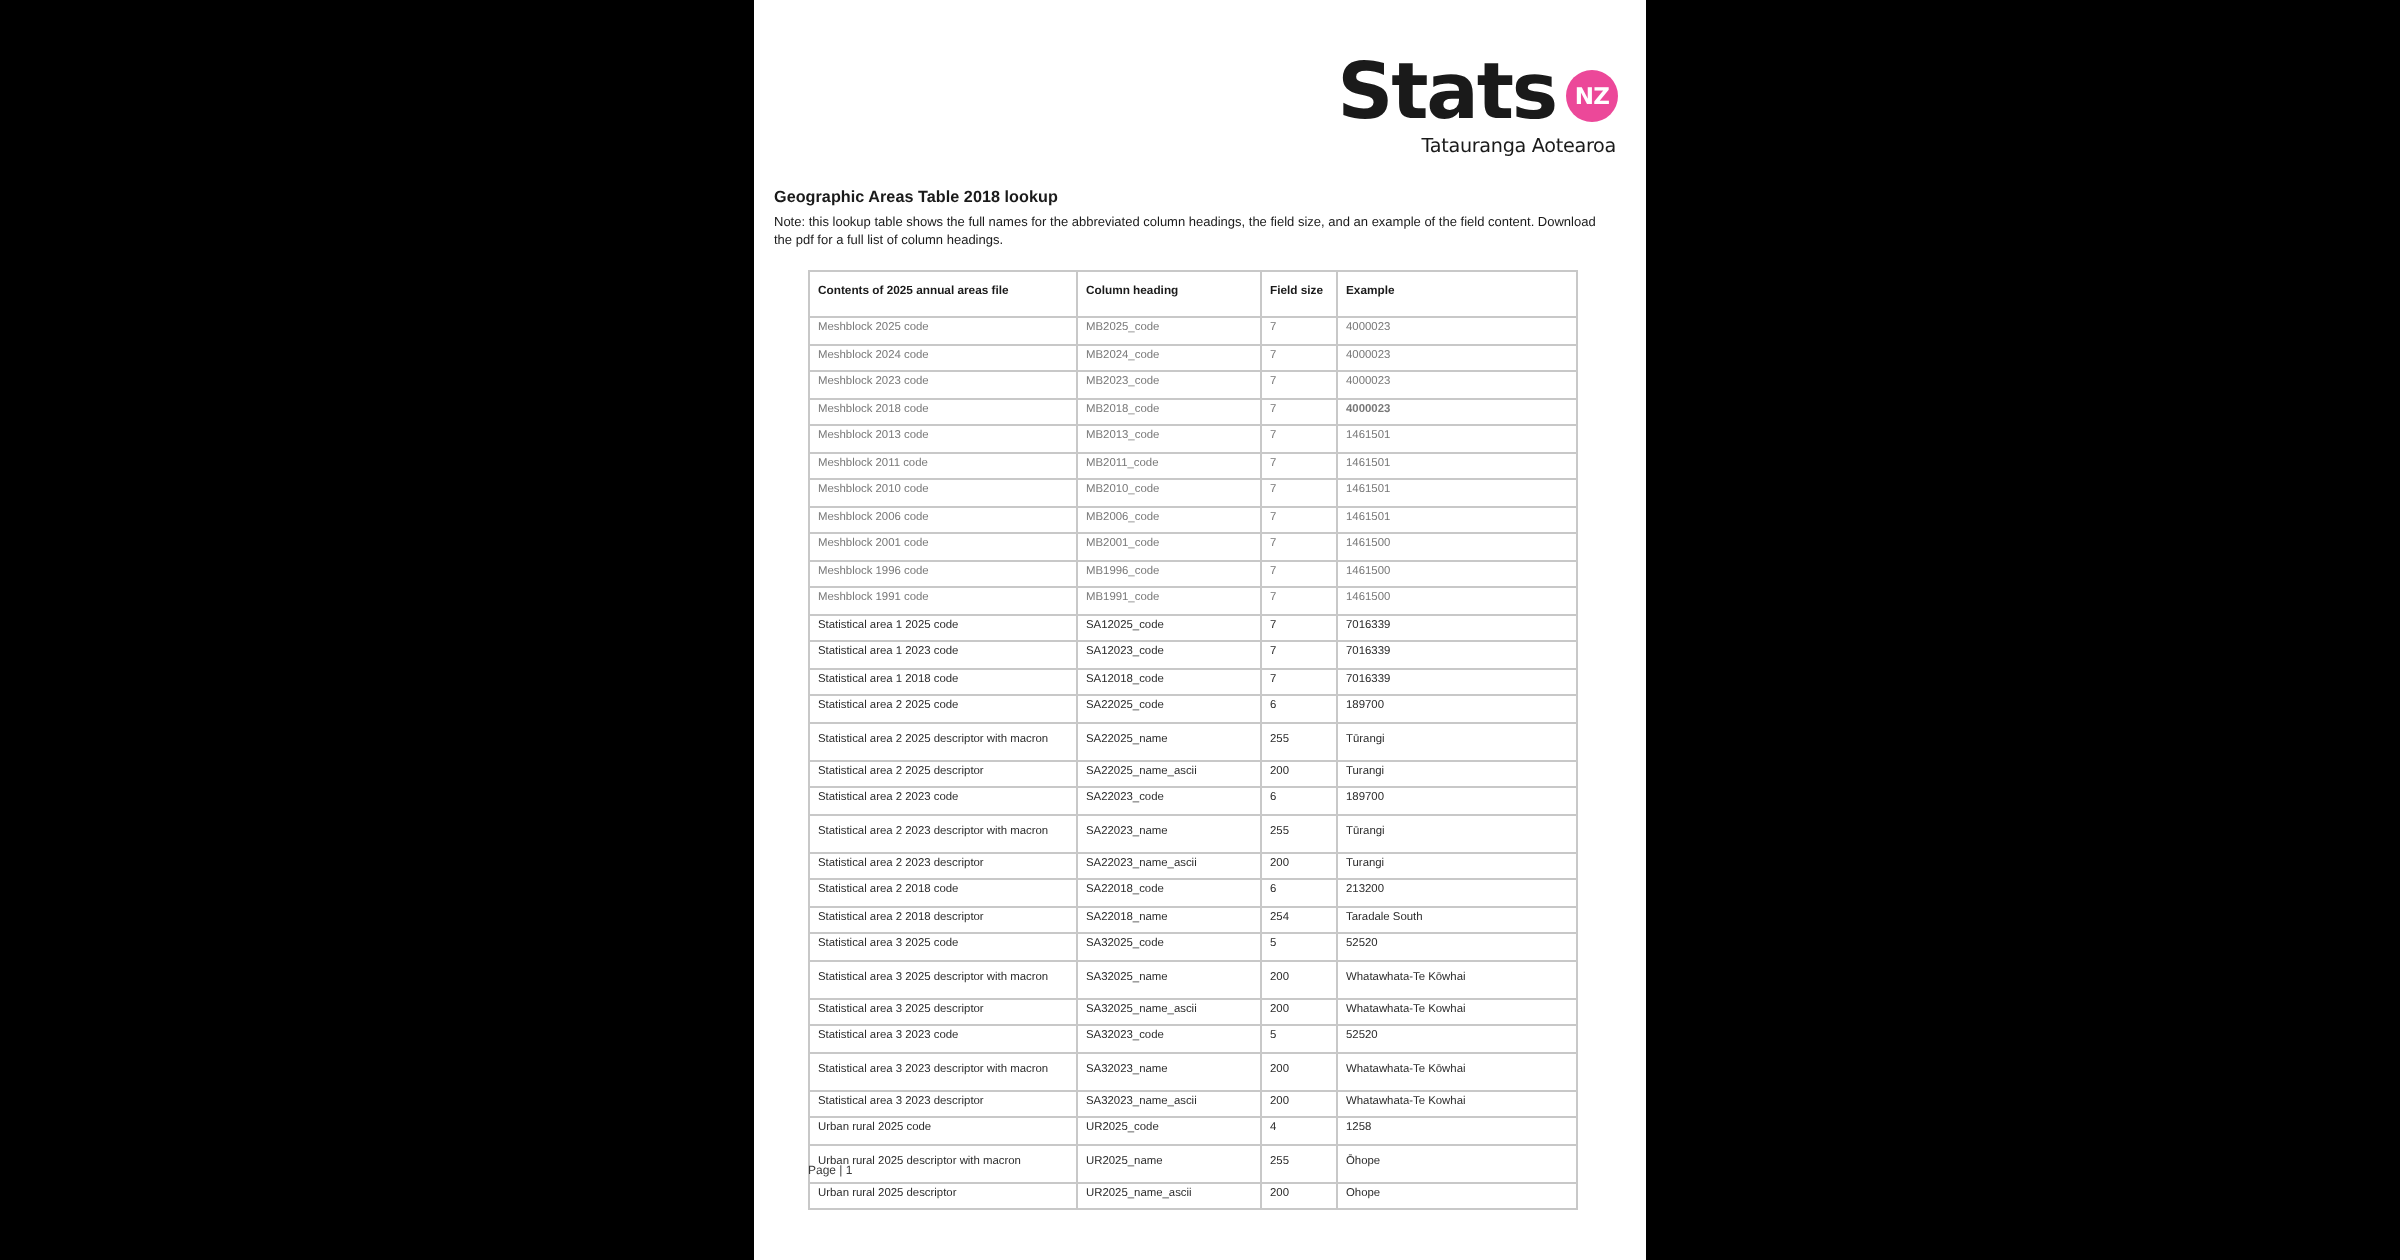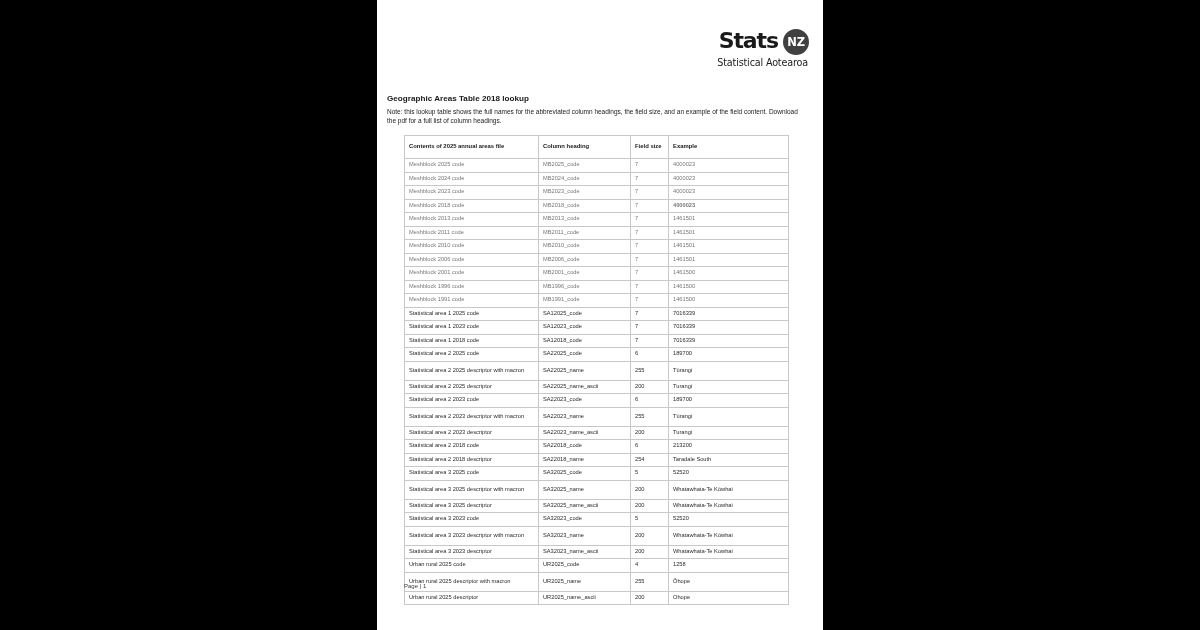--- a/index.html
+++ b/index.html
@@ -39,30 +39,30 @@
   }
   .logo-row {
     display: flex;
     align-items: center;
     justify-content: flex-end;
     gap: 5px;
   }
   .logo-word {
     font-family: "DejaVu Sans", sans-serif;
     font-weight: 700;
-    font-size: 22px;
+    font-size: 39px;
     letter-spacing: -1.1px;
     color: #1a1a1a;
     line-height: 1;
   }
   .logo-badge {
     width: 26px;
     height: 26px;
     border-radius: 50%;
-    background: #404040;
+    background: #ec4899;
     color: #ffffff;
     font-family: "DejaVu Sans", sans-serif;
     font-weight: 700;
     font-size: 11.5px;
     display: flex;
     align-items: center;
     justify-content: center;
     letter-spacing: -0.3px;
     margin-top: 2px;
   }
@@ -158,21 +158,21 @@
 <body>
 
 <div id="stage">
   <div id="page">
 
     <div id="logo-block">
       <div class="logo-row">
         <span class="logo-word">Stats</span>
         <span class="logo-badge">NZ</span>
       </div>
-      <div class="logo-tagline">Statistical Aotearoa</div>
+      <div class="logo-tagline">Tatauranga Aotearoa</div>
     </div>
 
     <div id="doc-title">Geographic Areas Table 2018 lookup</div>
     <div id="doc-note">Note: this lookup table shows the full names for the abbreviated column headings, the field size, and an example of the field content. Download the pdf for a full list of column headings.</div>
 
     <table id="lookup-table">
       <colgroup>
         <col class="c1">
           <col class="c2">
           <col class="c3">

